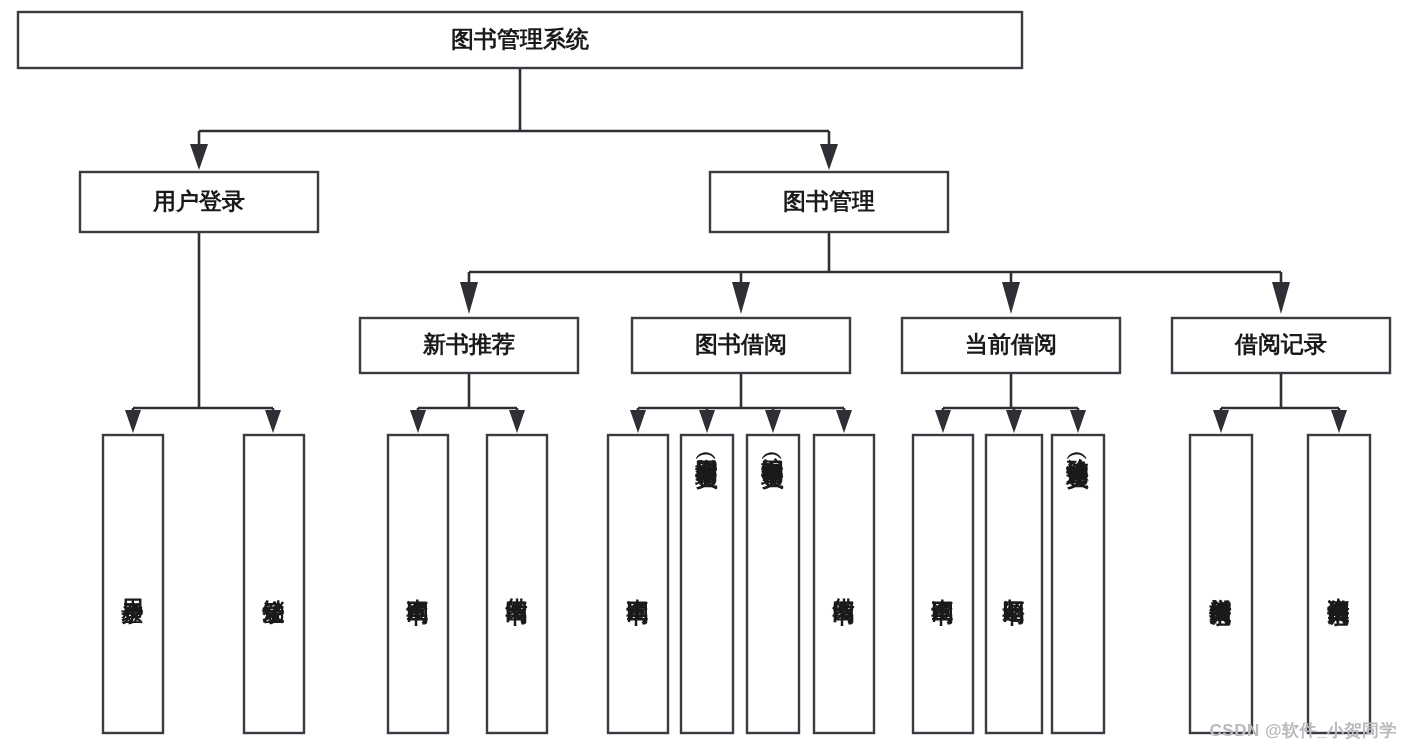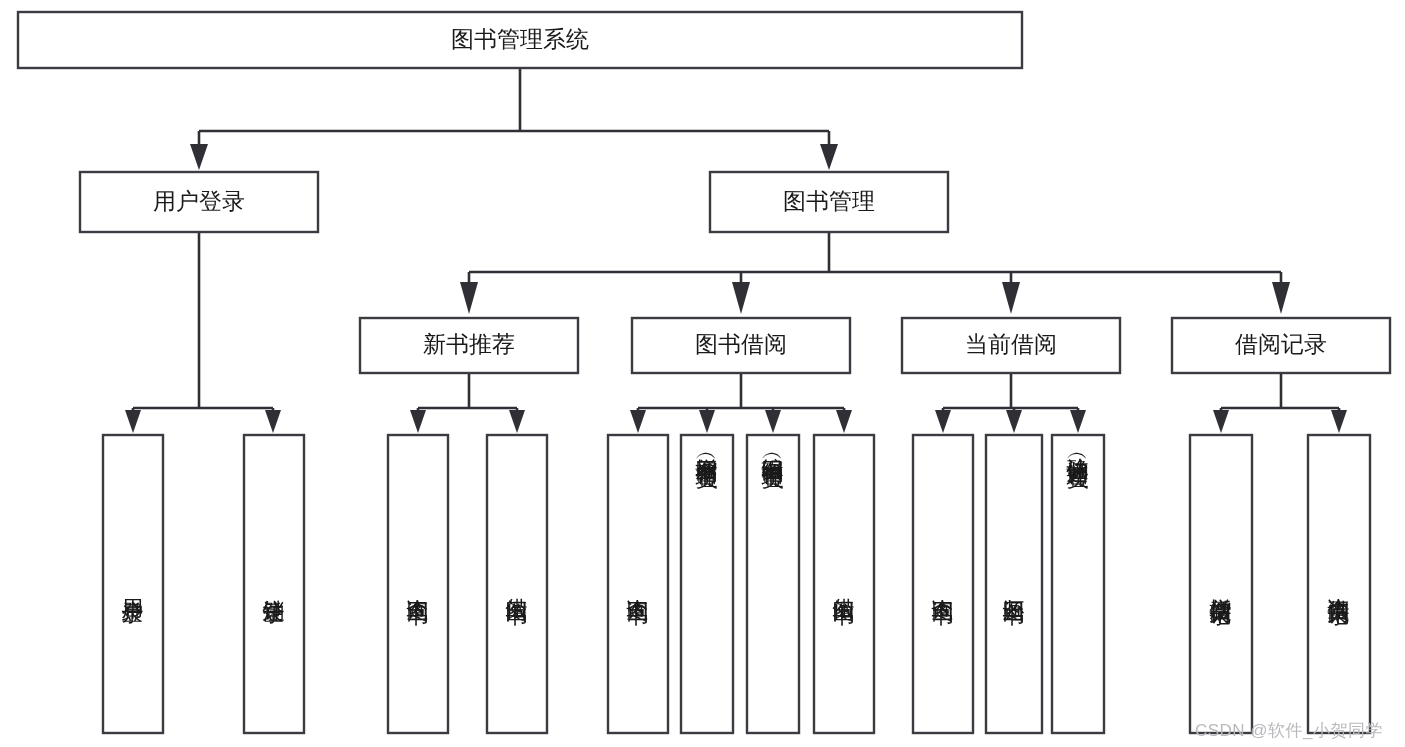--- a/index.html
+++ b/index.html
@@ -11,20 +11,21 @@
     width: 1405px;
     height: 747px;
     font-family: "Liberation Sans", "DejaVu Sans", sans-serif;
     overflow: hidden;
     position: relative;
   }
   #diagram-root {
     position: relative;
     width: 1405px;
     height: 747px;
+    font-weight: bold;
   }
   svg.diagram-canvas {
     position: absolute;
     top: 0;
     left: 0;
     width: 1405px;
     height: 747px;
     display: block;
   }
   .node-box {
@@ -62,21 +63,21 @@
     font-family: "Liberation Sans", "DejaVu Sans", sans-serif;
     font-size: 22px;
     line-height: 1.05;
     color: #1a1a1a;
     letter-spacing: 1.5px;
     white-space: nowrap;
     text-align: center;
   }
   .watermark {
     position: absolute;
-    right: 22px;
+    right: 8px;
     bottom: 5px;
     font-family: "Liberation Sans", "DejaVu Sans", sans-serif;
     font-size: 17px;
     color: #b9b9bd;
     letter-spacing: 0.5px;
     white-space: nowrap;
     pointer-events: none;
   }
 </style>
 </head>

